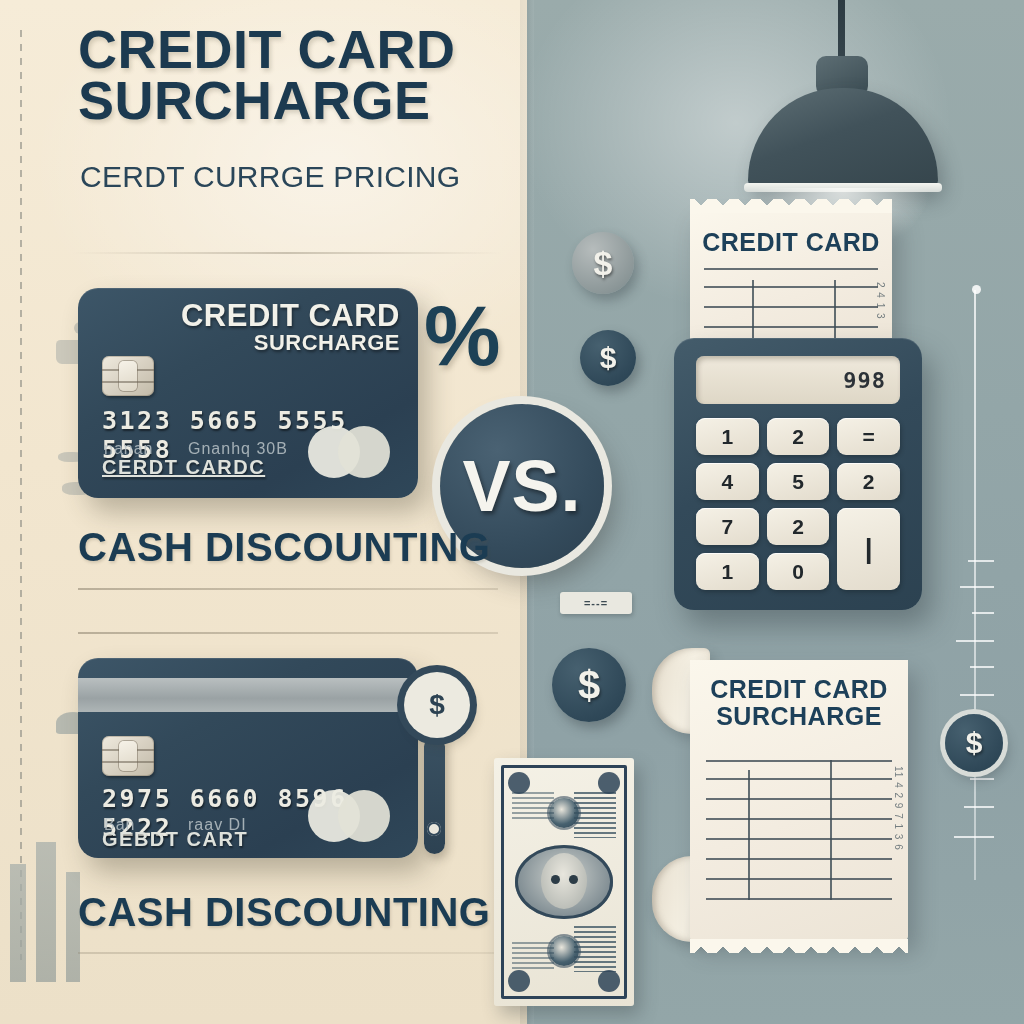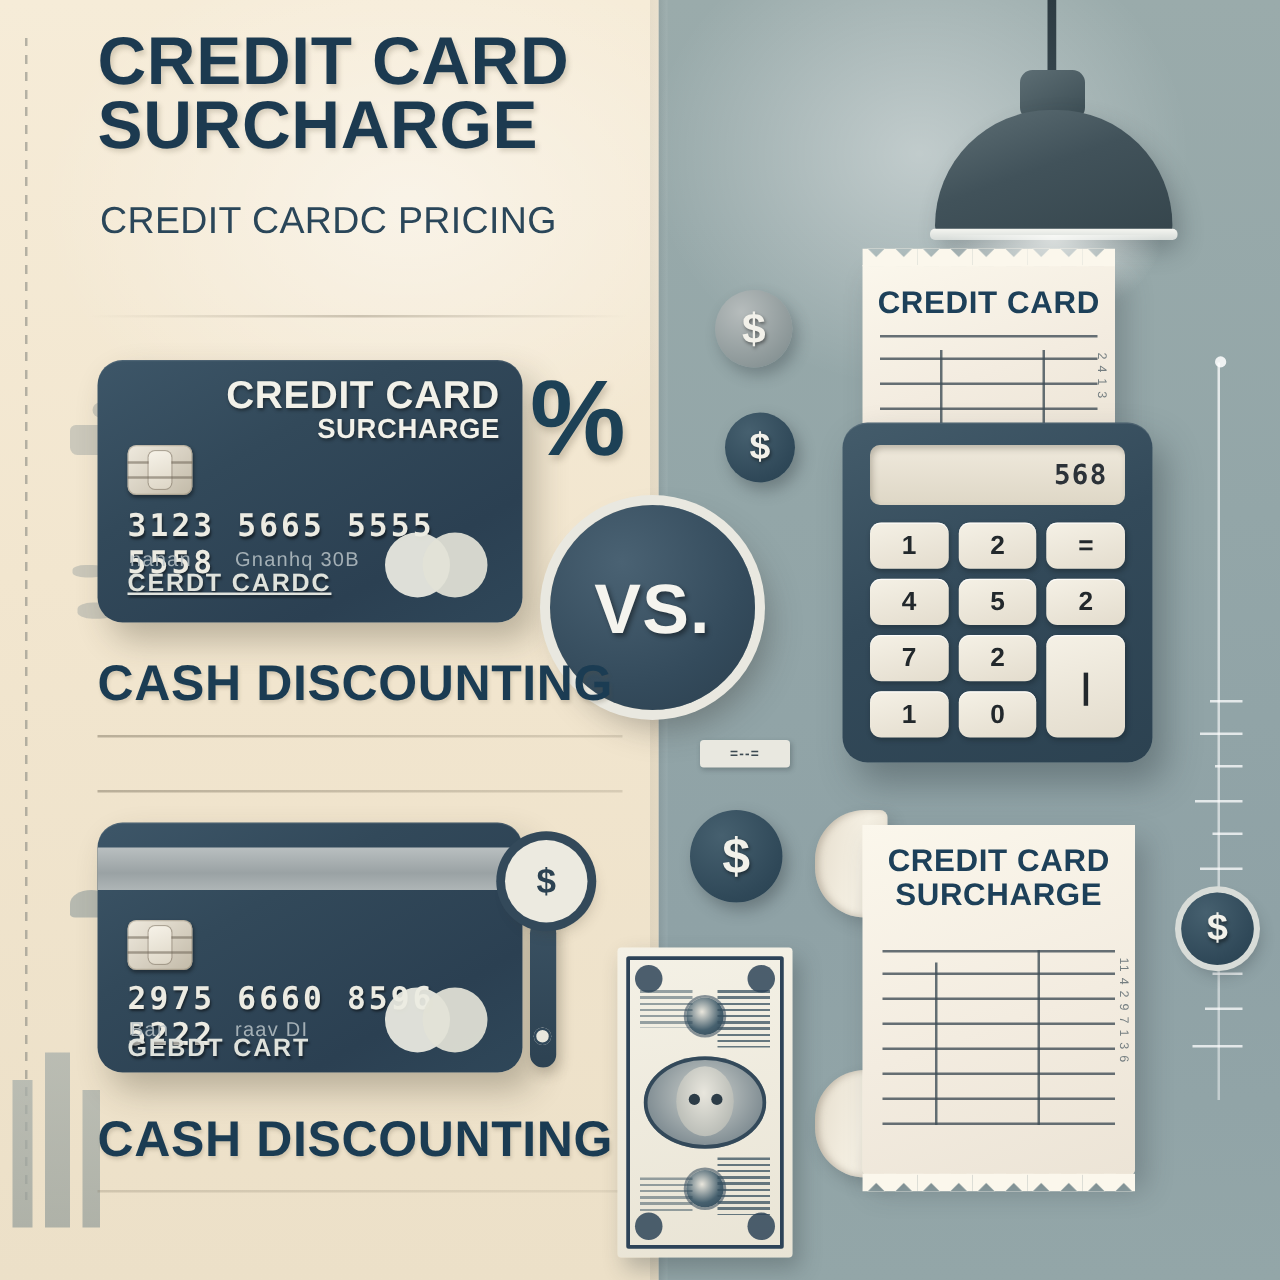--- a/index.html
+++ b/index.html
@@ -136,21 +136,21 @@
     text-shadow:2px 4px 5px rgba(90,80,60,.25);
   }
 
   
   .vs {
     position:absolute; left:440px; top:404px; width:164px; height:164px; border-radius:50%;
     background:radial-gradient(circle at 35% 28%, #4a6273, #344b5c 62%, #2b3f4e 100%);
     box-shadow:0 0 0 8px #e9e8e0, 10px 14px 26px rgba(50,50,45,.35);
     display:flex; align-items:center; justify-content:center;
   }
-  .vs span { color:#f5f4ee; font-size:56px; font-weight:bold; letter-spacing:1px;
+  .vs span { color:#f5f4ee; font-size:72px; font-weight:bold; letter-spacing:1px;
              text-shadow:2px 3px 4px rgba(0,0,0,.42); }
 
   
   .coin { position:absolute; border-radius:50%; display:flex; align-items:center; justify-content:center;
           color:#f2f1ea; font-weight:bold; text-shadow:1px 2px 3px rgba(0,0,0,.45); }
   .coin.light { background:radial-gradient(circle at 34% 28%, #b6bcbc, #8d9899 70%, #79878a);
                 box-shadow:4px 6px 12px rgba(40,50,55,.32); }
   .coin.dark  { background:radial-gradient(circle at 34% 28%, #46606f, #2f4858 70%, #27404f);
                 box-shadow:4px 6px 12px rgba(40,50,55,.35); }
   .coin.ringed { box-shadow:0 0 0 5px #d8dcd8, 4px 7px 13px rgba(40,50,55,.32); }
@@ -316,21 +316,21 @@
   <div class="lamp-neck"></div>
   <div class="lamp-dome"></div>
   <div class="lamp-lip"></div>
   <div class="lamp-glow"></div>
 
   <div class="title">
     <span>CREDIT CARD</span><br>
     <span>SURCHARGE</span>
   </div>
   <div class="subtitle">
-    <span>CREDIT CARDC PRICING</span>
+    <span>CERDT CURRGE PRICING</span>
   </div>
   <div class="sub-rule"></div>
 
   <div class="card card-top">
     <div class="card-label">
       <span class="cl1">CREDIT CARD</span>
       <span class="cl2">SURCHARGE</span>
     </div>
     <div class="chip chip-t">
         <div class="chip-mid"></div>
@@ -398,21 +398,21 @@
     <div class="rline" style="left:14px;right:14px;top:94px;"></div>
     <div class="rline" style="left:14px;right:14px;top:114px;"></div>
     <div class="rline" style="left:14px;right:14px;top:134px;"></div>
     <div class="rvline" style="left:62px;top:68px;height:80px;"></div>
     <div class="rvline" style="left:144px;top:68px;height:80px;"></div>
     <div class="scribble" style="right:6px;top:70px;">2 4 1 3</div>
   </div>
 
   <div class="calc">
     <div class="calc-screen">
-      <span>568</span>
+      <span>998</span>
     </div>
     <div class="keys">
       <div class="key">1</div>
       <div class="key">2</div>
       <div class="key">=</div>
       <div class="key">4</div>
       <div class="key">5</div>
       <div class="key">2</div>
       <div class="key">7</div>
       <div class="key">2</div>

